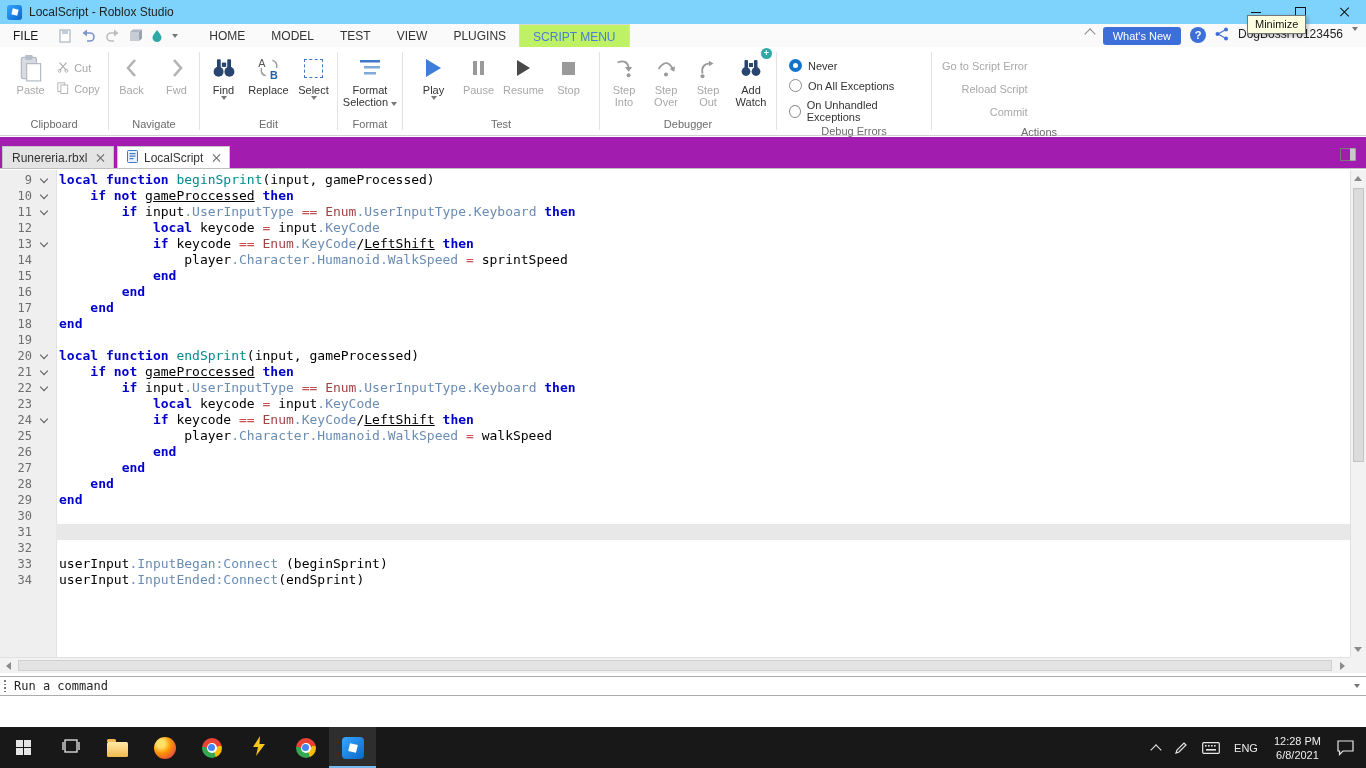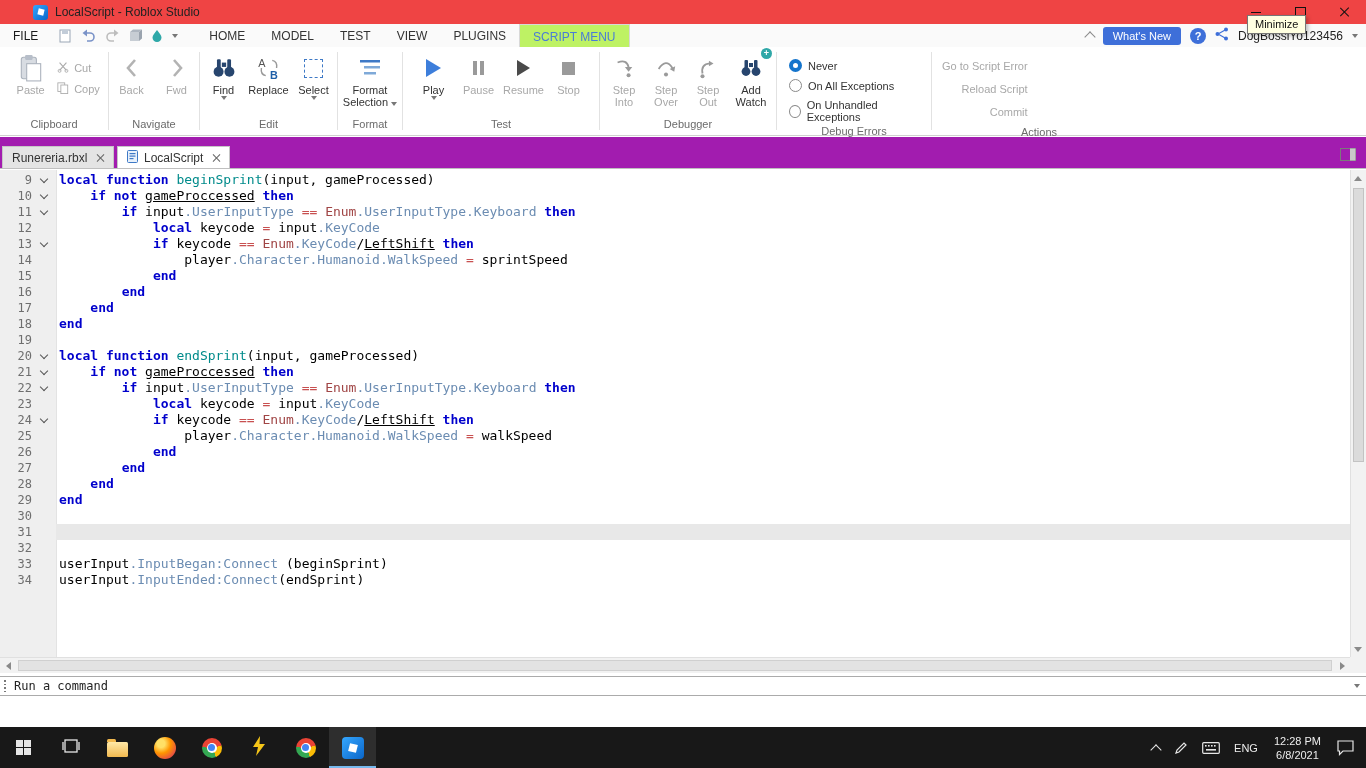--- a/index.html
+++ b/index.html
@@ -1,21 +1,21 @@
 <!DOCTYPE html>
 <html><head>
 <meta charset="utf-8">
 <style>
   html,body{margin:0;padding:0;}
   body{width:1366px;height:768px;position:relative;overflow:hidden;background:#fff;
        font-family:"Liberation Sans",sans-serif;-webkit-font-smoothing:antialiased;}
   .abs{position:absolute;}
 
   
-  .titlebar{top:0;left:0;right:0;height:24px;background:#ef4444;display:flex;align-items:center;padding-left:26px;}
+  .titlebar{top:0;left:0;right:0;height:24px;background:#7dd3fc;display:flex;align-items:center;}
   .app-logo{width:15px;height:15px;margin:0 7px 0 7px;border-radius:3px;
             background:linear-gradient(135deg,#33A5FF,#0A66C9);position:relative;}
   .app-logo::after{content:"";position:absolute;left:4.5px;top:4.5px;width:6px;height:6px;
             background:#fff;transform:rotate(14deg);}
   .title-text{font-size:12px;color:#222;}
   .win-controls{margin-left:auto;display:flex;height:100%;}
   .win-btn{width:44px;height:100%;display:flex;align-items:center;justify-content:center;}
   .min-glyph{width:10px;height:1px;background:#111;}
   .max-glyph{width:9px;height:8px;border:1px solid #111;}
   .x-glyph{position:relative;width:10px;height:10px;}
@@ -24,21 +24,21 @@
   .x-glyph::after{transform:rotate(-45deg);}
 
   
   .tabrow{top:24px;left:0;right:0;height:23px;background:#FAFAFA;display:flex;align-items:center;}
   .file-label{padding:0 13px;font-size:12px;color:#1a1a1a;height:100%;display:flex;align-items:center;}
   .qa{display:flex;align-items:center;gap:9px;padding:0 8px;}
   .qa svg{display:block;}
   .rtabs{display:flex;height:100%;margin-left:10px;}
   .rtab{padding:0 13px;font-size:12px;color:#333;display:flex;align-items:center;height:100%;}
   .rtab.active{color:#4A7CD6;background:#bef264;border:1px solid #D8D8D8;border-bottom:none;}
-  .tab-right{margin-left:auto;display:flex;align-items:center;gap:9px;padding-right:8px;}
+  .tab-right{margin-left:auto;display:flex;align-items:flex-start;gap:9px;padding-right:8px;}
   .collapse-chev{width:7px;height:7px;border-left:1.5px solid #8a8a8a;border-top:1.5px solid #8a8a8a;transform:rotate(45deg);margin-top:3px;}
   .whatsnew{background:#3E6FD9;color:#fff;font-size:11px;padding:3px 10px;border-radius:3px;}
   .help-circle{width:16px;height:16px;border-radius:50%;background:#3E6FD9;color:#fff;font-size:11px;font-weight:bold;
                display:flex;align-items:center;justify-content:center;}
   .username{font-size:12px;color:#222;}
   .tri-down{width:0;height:0;border-left:3.5px solid transparent;border-right:3.5px solid transparent;border-top:4px solid #777;display:inline-block;}
 
   
   .ribbon{top:47px;left:0;right:0;height:89px;background:#fff;border-bottom:1px solid #D0D0D0;
           display:flex;box-sizing:border-box;}

